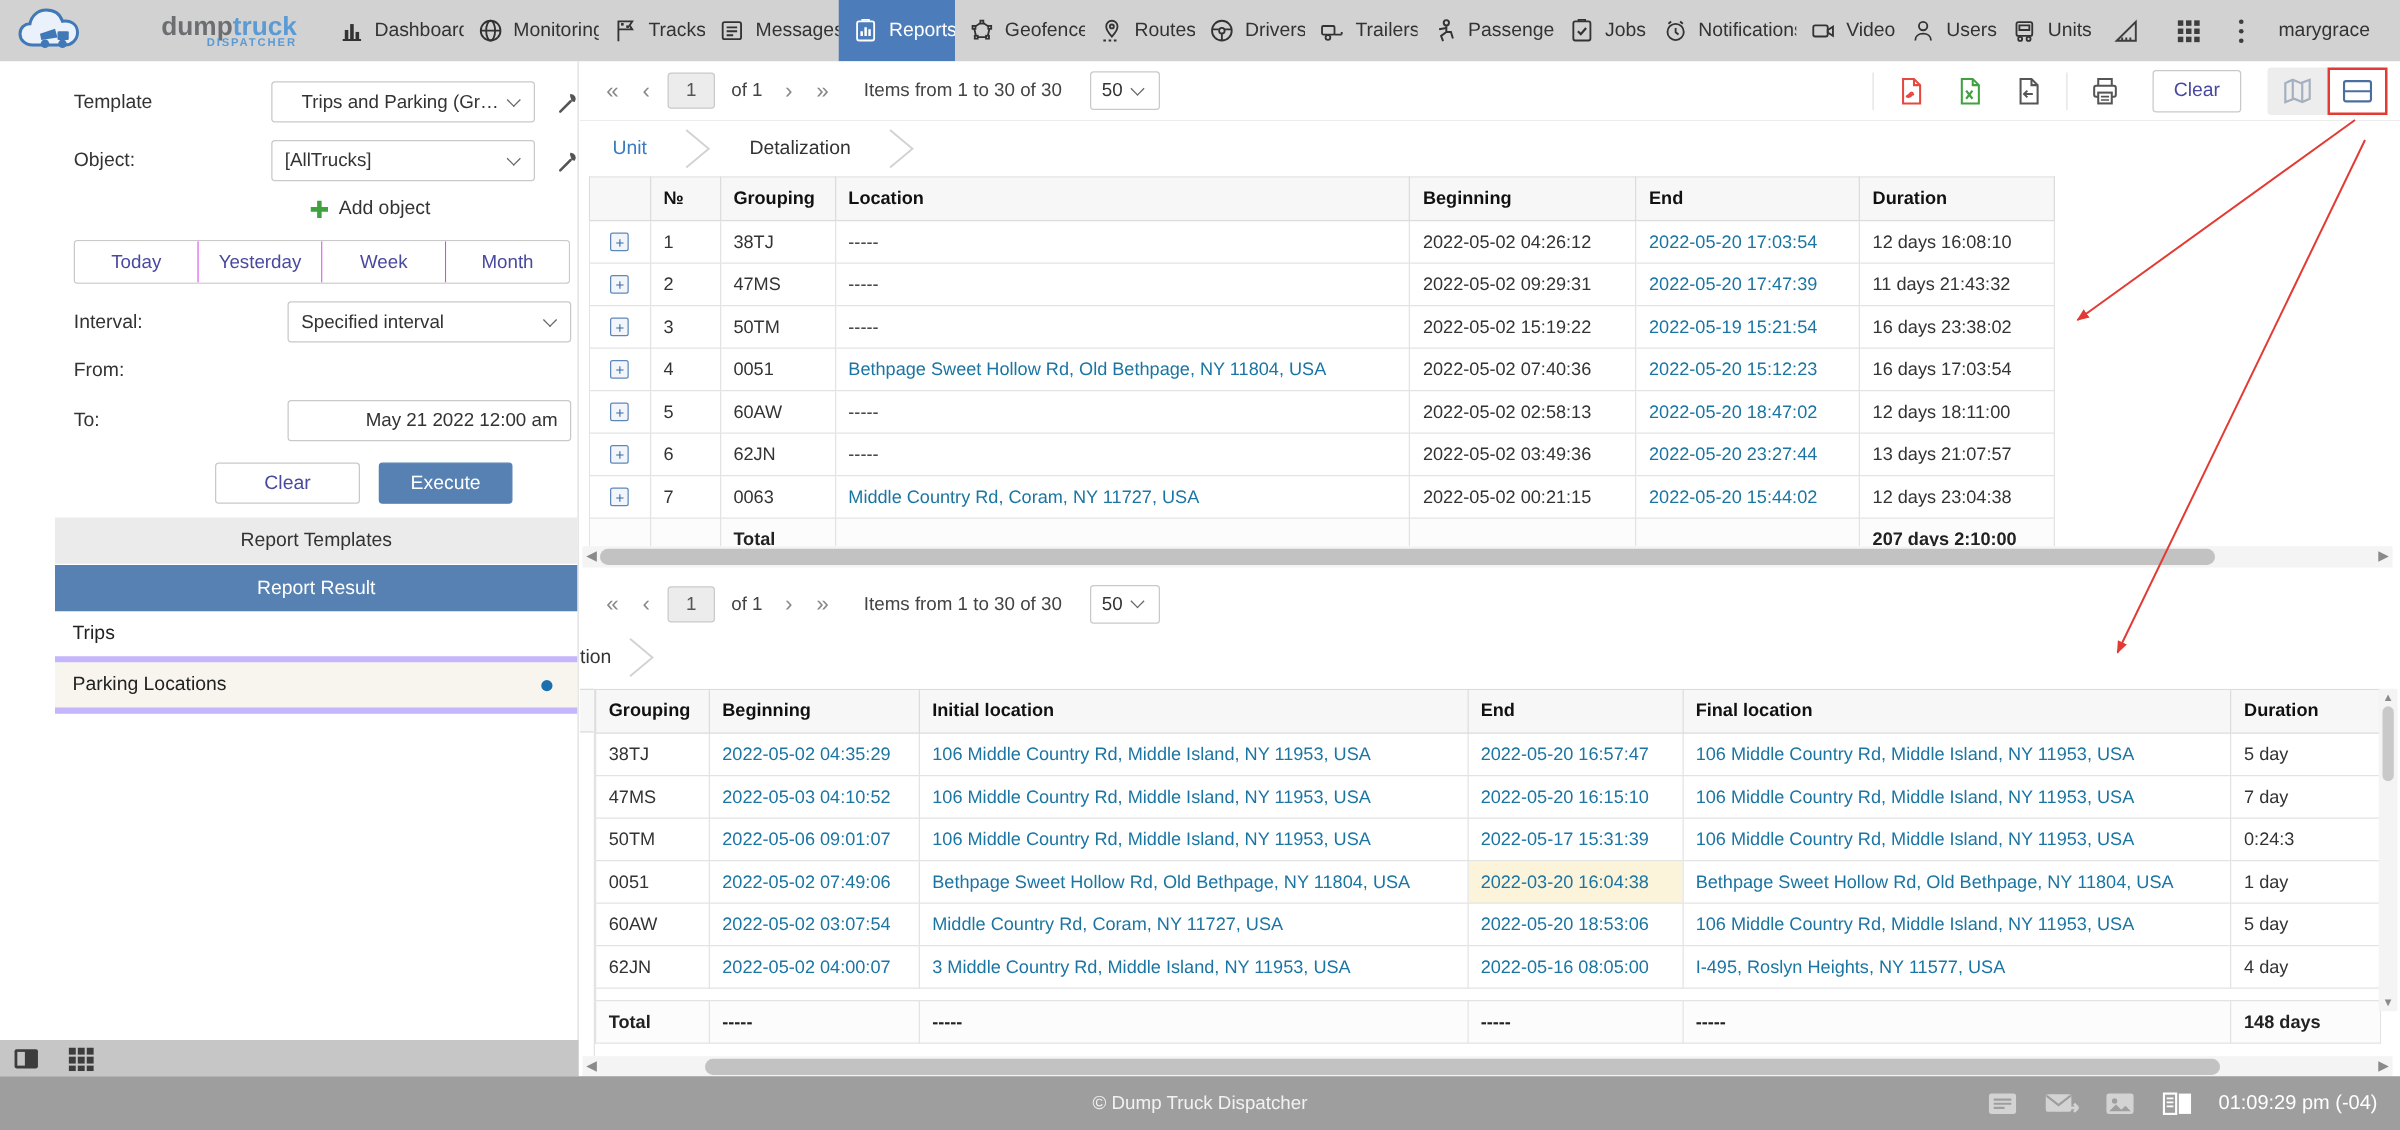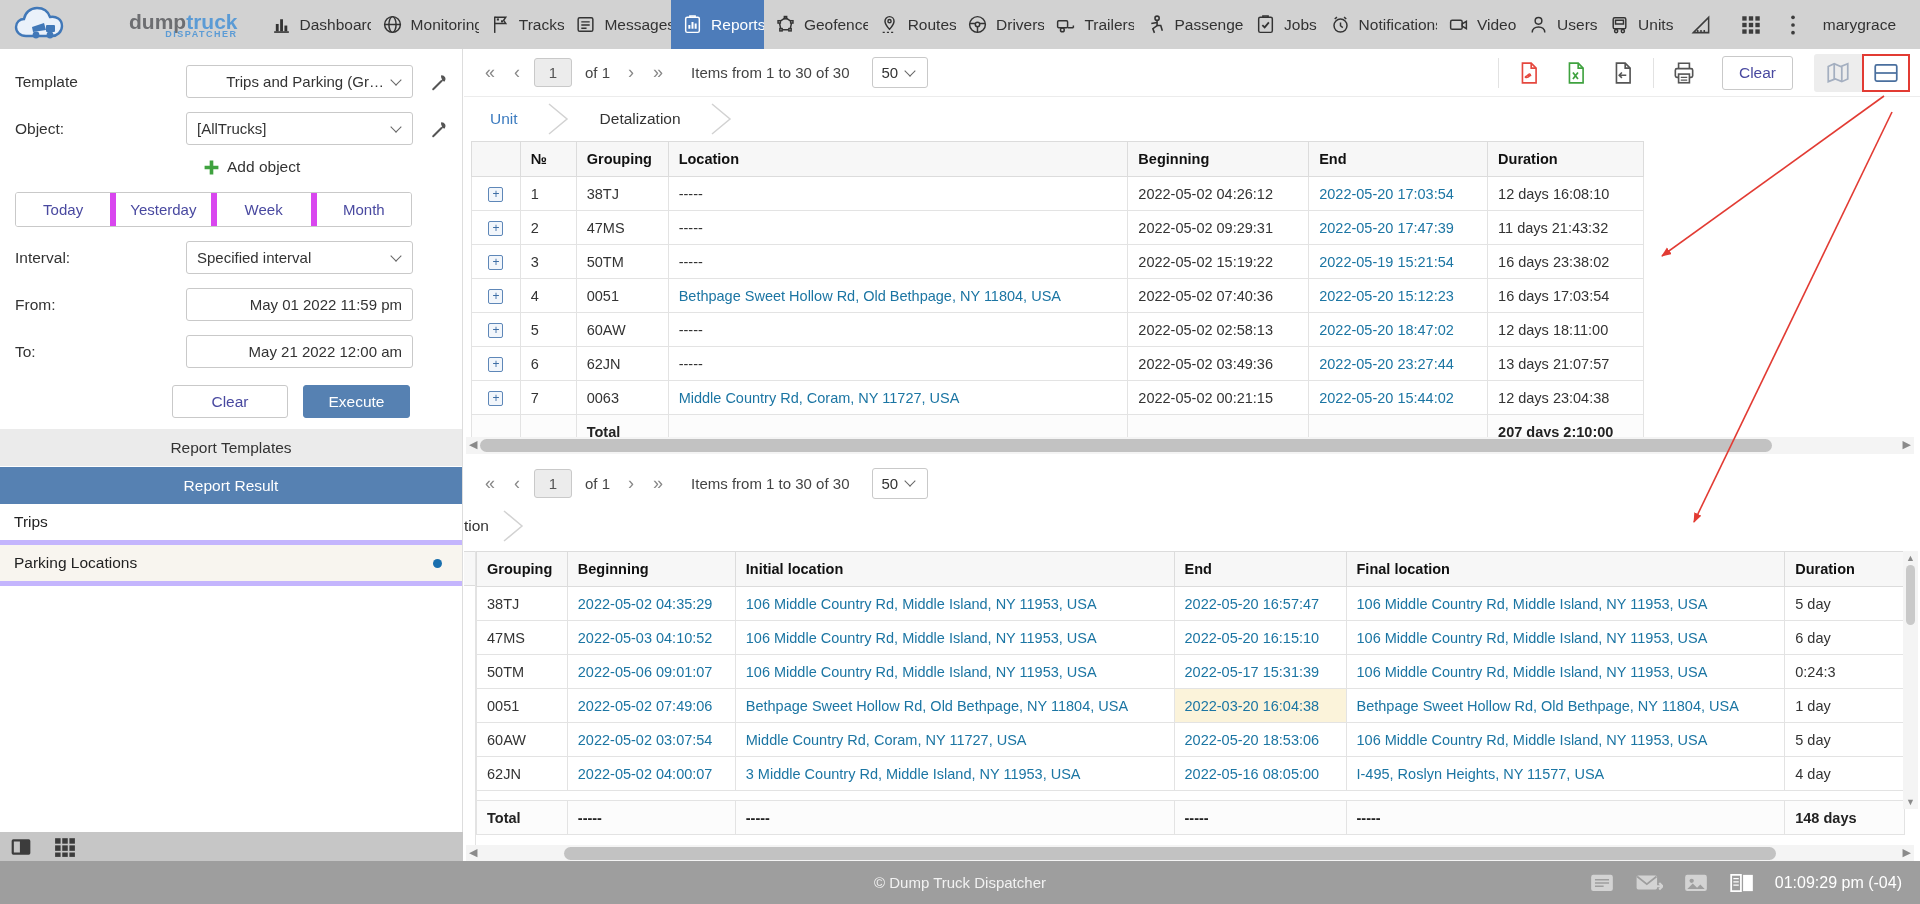--- a/index.html
+++ b/index.html
@@ -15,32 +15,32 @@
   .brand .b2 { font-size:21px; font-weight:bold; color:#5b9bd5; }
   .brand .sub { display:block; text-align:right; font-size:9px; letter-spacing:1.5px; color:#5b9bd5; font-weight:bold; margin-top:-2px; }
   .nav-items { display:flex; align-items:stretch; height:100%; flex:1; min-width:0; overflow:hidden; }
   .nav-item { display:flex; align-items:center; gap:8px; padding:0 11px; font-size:15.5px; color:#333; white-space:nowrap; min-width:34px; flex:0 1 auto; overflow:hidden; cursor:pointer; }
   .nav-item svg { flex:0 0 auto; }
   .nav-item.active { background:#4d7cba; color:#fff; }
   .nav-right { display:flex; align-items:center; gap:26px; padding:0 24px 0 14px; color:#3d3d3d; }
   .username { font-size:15.5px; color:#333; }
 
   
-  .sidebar { position:absolute; top:49px; left:0; width:463px; bottom:72px; background:#fff; border-right:1px solid #ddd; overflow:hidden; }
+  .sidebar { position:absolute; top:49px; left:0; width:463px; bottom:72px; background:#fff; border-right:1px solid #ddd; overflow:hidden;padding-left:44px; }
   .form-row { display:flex; align-items:center; padding:0 0 0 15px; margin-top:14px; }
   .form-label { width:171px; font-size:15.5px; color:#333; }
   .ctrl { width:227px; height:33px; border:1px solid #c9c9c9; border-radius:3px; background:#fff; display:flex; align-items:center; padding:0 10px; font-size:15px; color:#333; position:relative; }
   .ctrl.center { justify-content:flex-end; }
   .ctrl .val { overflow:hidden; white-space:nowrap; flex:1; }
   .ctrl.center .val { flex:none; }
   .caret { width:8px; height:8px; border-right:1.6px solid #666; border-bottom:1.6px solid #666; transform:rotate(45deg); margin:-4px 2px 0 8px; flex:0 0 auto; }
   .wrench-btn { margin-left:16px; cursor:pointer; display:flex; }
   .add-object { display:flex; align-items:center; gap:7px; margin:13px 0 0 203px; font-size:15.5px; color:#333; cursor:pointer; }
   .range-group { display:flex; margin:16px 15px 0 15px; width:397px; border:1px solid #c9c9c9; border-radius:3px; overflow:hidden; }
-  .range-btn { flex:1; height:33px; background:#fff; border:none; border-right:6px solid #d946ef; font-size:15px; color:#4949a0; font-family:inherit; cursor:pointer; }
+  .range-btn { flex:1; height:33px; background:#fff; border:none; border-right:1px solid #d946ef; font-size:15px; color:#4949a0; font-family:inherit; cursor:pointer; }
   .range-btn:last-child { border-right:none; }
   .exec-row { display:flex; justify-content:flex-end; gap:15px; margin:17px 52px 0 0; }
   .btn { height:33px; border-radius:3px; font-size:15.5px; font-family:inherit; cursor:pointer; }
   .btn.ghost { background:#fff; border:1px solid #c9c9c9; color:#4949a0; width:116px; }
   .btn.primary { background:#5681b2; border:1px solid #5681b2; color:#fff; width:107px; }
   .section-bar { height:37px; display:flex; align-items:center; justify-content:center; font-size:15.5px; margin-top:11px; cursor:pointer; }
   .section-bar.gray { background:#ebebeb; color:#333; margin-top:11px; }
   .section-bar.blue { background:#5681b2; color:#fff; margin-top:1px; }
   .result-item { height:41px; display:flex; align-items:center; padding:0 20px 0 14px; font-size:15.5px; color:#222; border-bottom:5px solid #c4b5fd; cursor:pointer; }
   .result-item.selected { background:#f8f5ef; }
@@ -338,23 +338,20 @@
     <div class="form-row">
       <span class="form-label">Interval:</span>
       <div class="ctrl">
         <span class="val">Specified interval</span>
         <span class="caret"></span>
       </div>
     </div>
 
     <div class="form-row">
       <span class="form-label">From:</span>
-      <div class="ctrl center">
-        <span class="val">May 01 2022 11:59 pm</span>
-      </div>
     </div>
 
     <div class="form-row">
       <span class="form-label">To:</span>
       <div class="ctrl center">
         <span class="val">May 21 2022 12:00 am</span>
       </div>
     </div>
 
     <div class="exec-row">
@@ -636,21 +633,21 @@
             <td class="link">2022-05-20 16:57:47</td>
             <td class="link">106 Middle Country Rd, Middle Island, NY 11953, USA</td>
             <td>5 day</td>
           </tr>
           <tr>
             <td>47MS</td>
             <td class="link">2022-05-03 04:10:52</td>
             <td class="link">106 Middle Country Rd, Middle Island, NY 11953, USA</td>
             <td class="link">2022-05-20 16:15:10</td>
             <td class="link">106 Middle Country Rd, Middle Island, NY 11953, USA</td>
-            <td>6 day</td>
+            <td>7 day</td>
           </tr>
           <tr>
             <td>50TM</td>
             <td class="link">2022-05-06 09:01:07</td>
             <td class="link">106 Middle Country Rd, Middle Island, NY 11953, USA</td>
             <td class="link">2022-05-17 15:31:39</td>
             <td class="link">106 Middle Country Rd, Middle Island, NY 11953, USA</td>
             <td>0:24:3</td>
           </tr>
           <tr>

